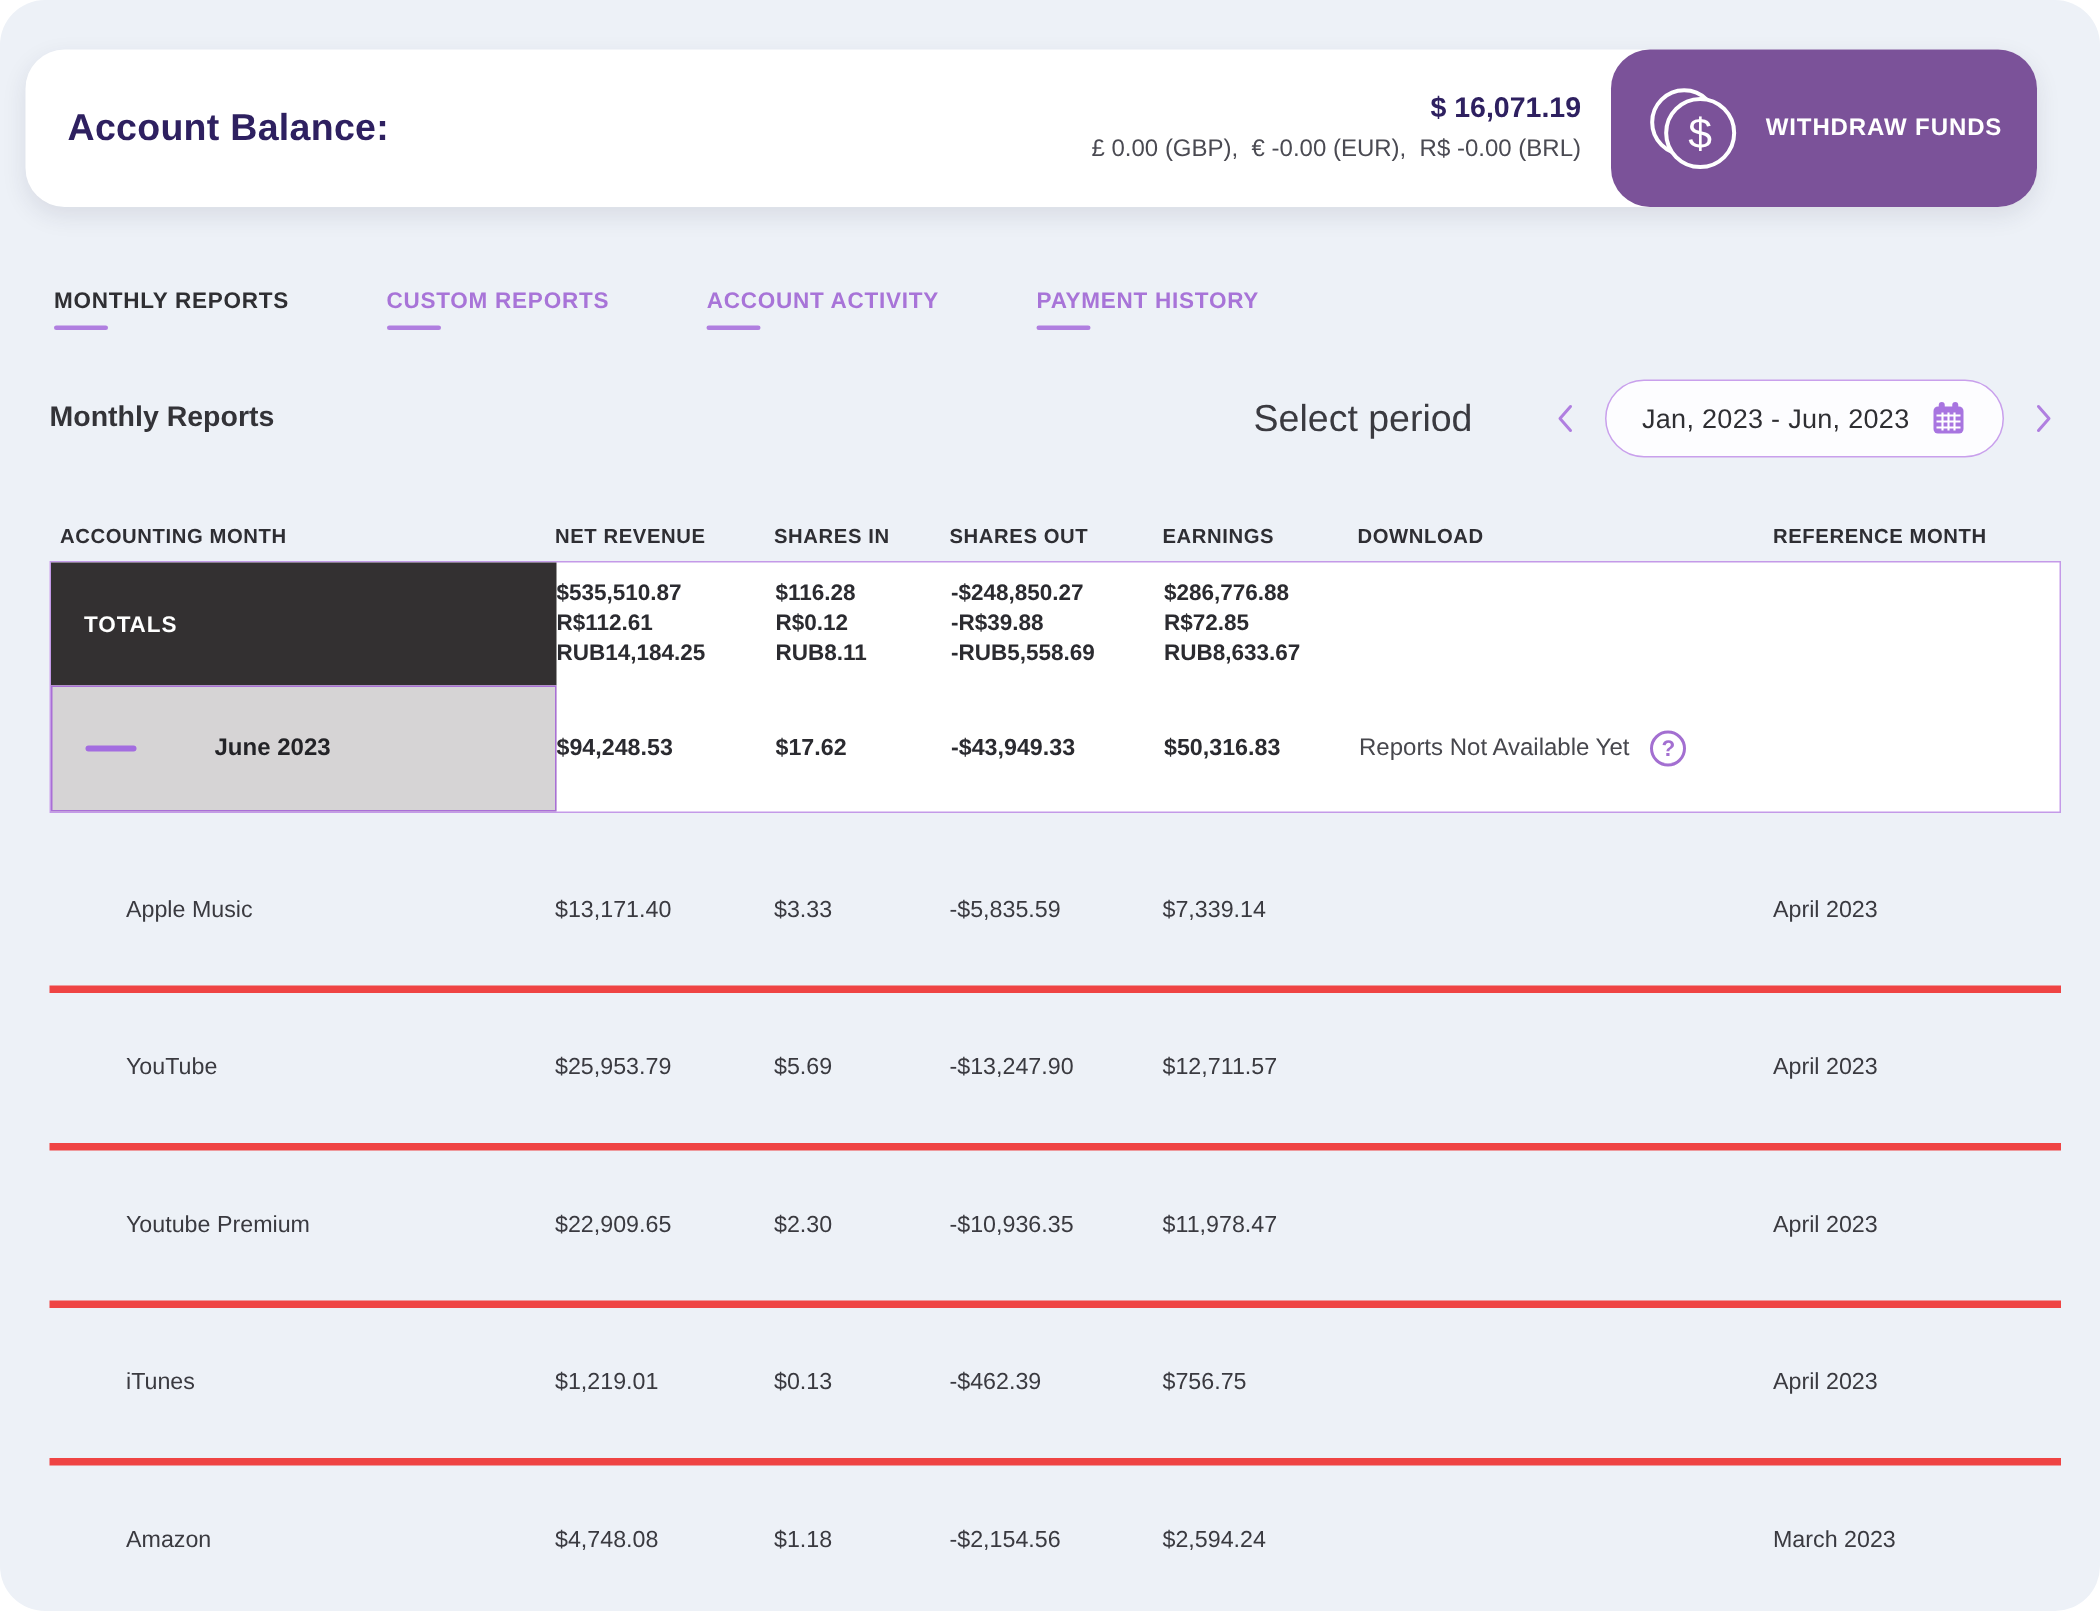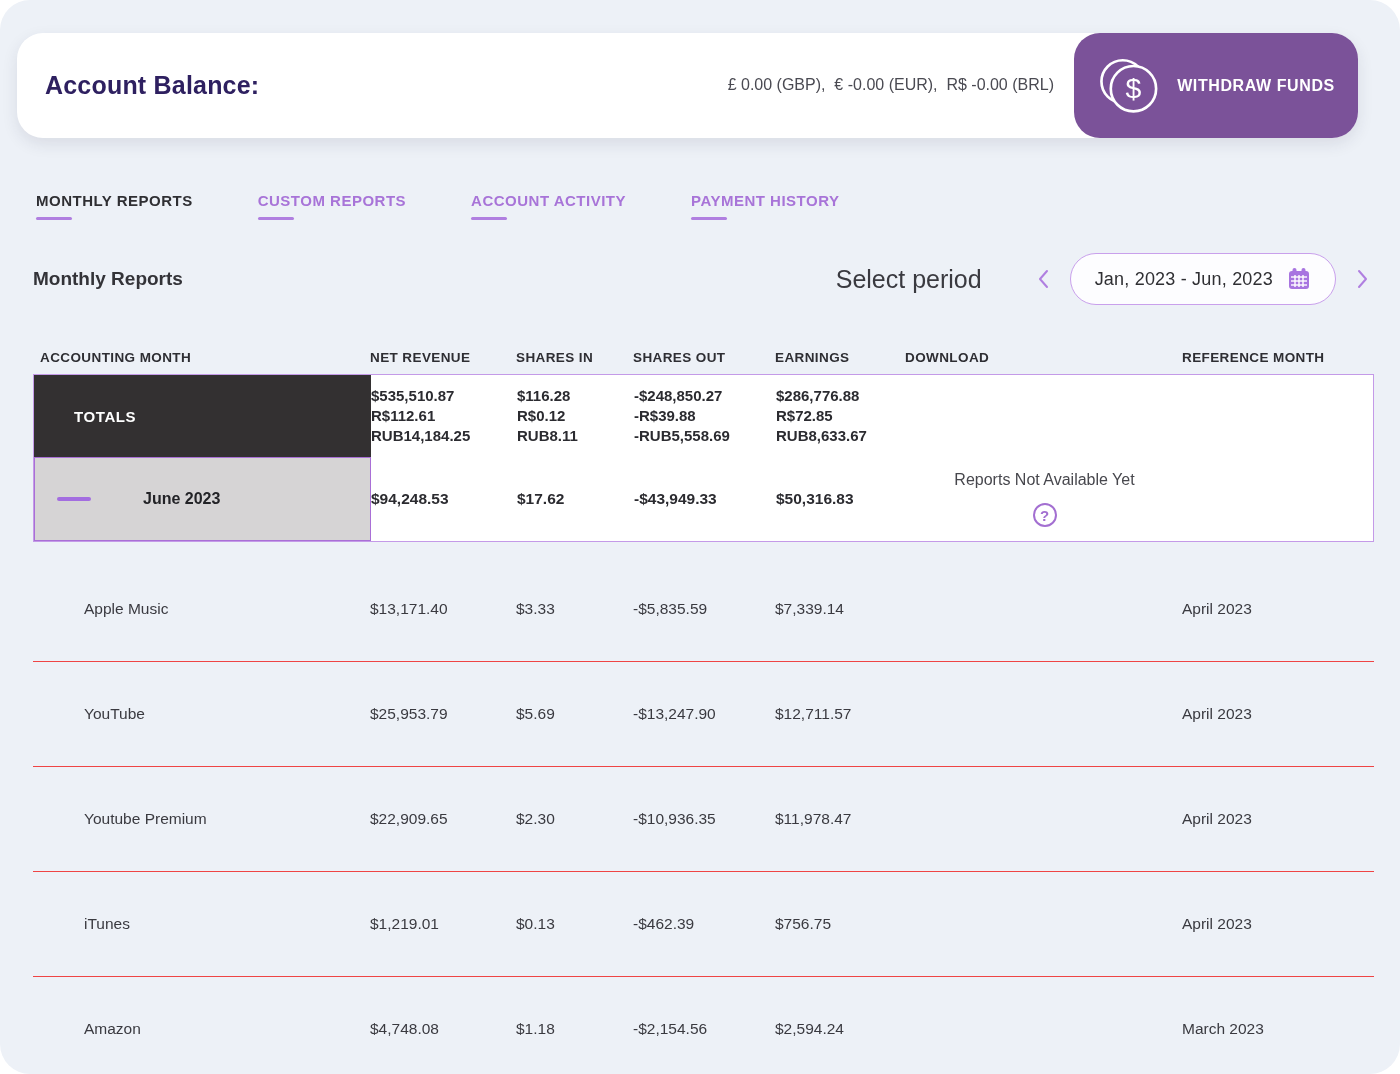--- a/index.html
+++ b/index.html
@@ -70,54 +70,55 @@
   .th {
     font-size:13.5px; font-weight:bold; color:#2e2e33; letter-spacing:.4px;
   }
   .th.first { padding-left:7px; }
 
   .totals-group { border:1px solid #c49aે8; border:1px solid #c49ae8; background:#ffffff; }
   .totals-row { height:82px; }
   .cell-dark {
     background:#333031; height:100%; display:flex; align-items:center;
     color:#ffffff; font-size:15px; font-weight:bold; letter-spacing:.6px;
-    padding-left:40px;
+    padding-left:22px;
     text-align:right;
   }
   .money-stack { line-height:20px; font-size:15px; font-weight:bold; color:#2b2b30; }
   .june-row { height:84px; }
   .cell-june {
     background:#d6d4d5; height:100%; border:1.5px solid #a96fd6;
     display:flex; align-items:center; gap:52px; padding-left:22px;
   }
   .june-dash { width:34px; height:4px; background:#a36de0; border-radius:2px; }
   .june-label { font-size:16px; font-weight:bold; color:#232327; }
   .money-single { font-size:15.5px; font-weight:bold; color:#2b2b30; }
-  .download-cell { display:flex; align-items:center; gap:14px;flex-direction:column; }
+  .download-cell { display:flex; align-items:center; gap:14px; }
   .download-text { font-size:16px; color:#47474d; }
   .qmark-icon {
     width:24px; height:24px; border:2px solid #a36fd1; border-radius:50%;
     color:#a36fd1; font-weight:bold; font-size:15px;
     display:flex; align-items:center; justify-content:center;
   }
 
   .service-rows { margin-top:15px; }
-  .service-row { height:105px; border-bottom:1px solid #ef4444; }
+  .service-row { height:105px; border-bottom:5px solid #ef4444; }
   .service-name { font-size:15.5px; color:#3a3a40; padding-left:51px; }
   .service-val { font-size:15.5px; color:#3a3a40; }
   .ref-month { font-size:15.5px; color:#3a3a40; }
 </style>
 </head>
 <body>
 
 <div class="app">
 
   <header class="balance-card">
     <h1 class="balance-title">Account Balance:</h1>
     <div class="balance-amounts">
+      <div class="balance-usd">$ 16,071.19</div>
       <div class="balance-others">£ 0.00 (GBP),  € -0.00 (EUR),  R$ -0.00 (BRL)</div>
     </div>
     <button class="withdraw-btn">
       <svg class="coin-icon" viewBox="0 0 72 64" fill="none" xmlns="http://www.w3.org/2000/svg">
         <circle cx="29" cy="27" r="24" stroke="#ffffff" stroke-width="3"></circle>
         <circle cx="41" cy="35" r="25.5" fill="#7b5299" stroke="#ffffff" stroke-width="3"></circle>
         <text x="41" y="46" text-anchor="middle" fill="#ffffff" font-size="32" font-family="Liberation Sans, sans-serif">$</text>
       </svg>
       <span class="withdraw-label">WITHDRAW FUNDS</span>
     </button>

